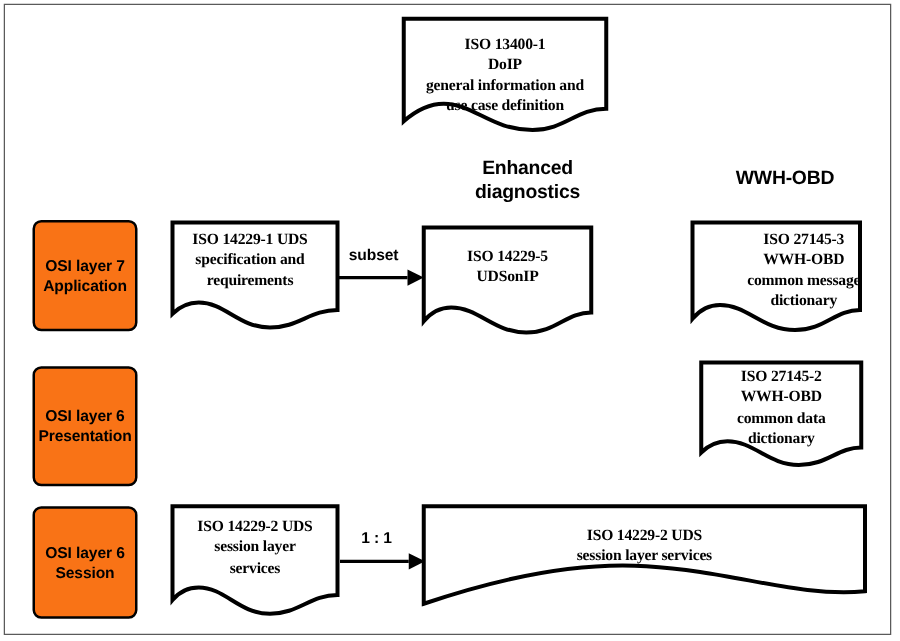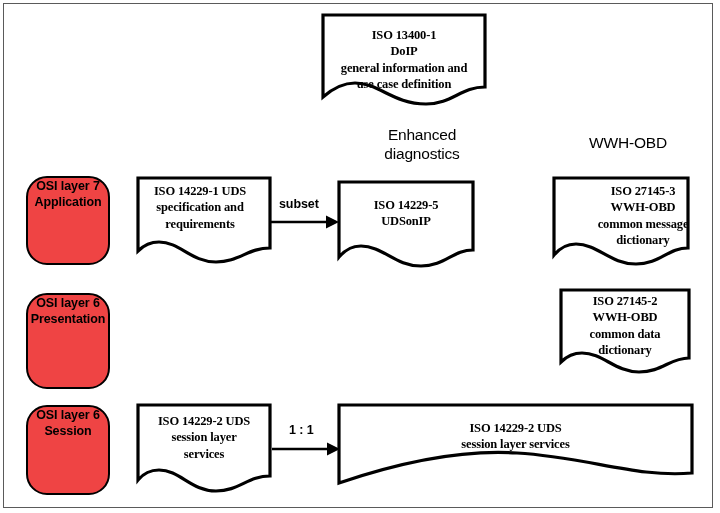--- a/index.html
+++ b/index.html
@@ -22,26 +22,26 @@
     left: 3px;
     top: 3px;
     width: 710px;
     height: 505px;
     border: 1px solid #5a5a5a;
     box-sizing: border-box;
   }
   .layer-box {
     position: absolute;
     border: 2px solid #000000;
-    border-radius: 21px;
+    border-radius: 7px;
     box-sizing: border-box;
     display: flex;
-    align-items: flex-start;
+    align-items: center;
     justify-content: center;
-    background: #ef4444;
+    background: #f97316;
   }
   .layer-box .lbl {
     font-size: 12.5px;
     font-weight: bold;
     line-height: 1.28;
     color: #000000;
     text-align: center;
     white-space: pre-line;
     letter-spacing: -0.1px;
   }
@@ -63,21 +63,21 @@
     line-height: 1.30;
     color: #000000;
     text-align: center;
     white-space: pre-line;
     letter-spacing: -0.15px;
     font-family: Liberation Serif, serif;
   }
   .col-title {
     position: absolute;
     font-size: 15.5px;
-    font-weight: normal;
+    font-weight: bold;
     color: #000000;
     line-height: 1.22;
     text-align: center;
     white-space: pre-line;
     letter-spacing: -0.2px;
   }
   .arrow-label {
     position: absolute;
     font-size: 12.5px;
     font-weight: bold;

